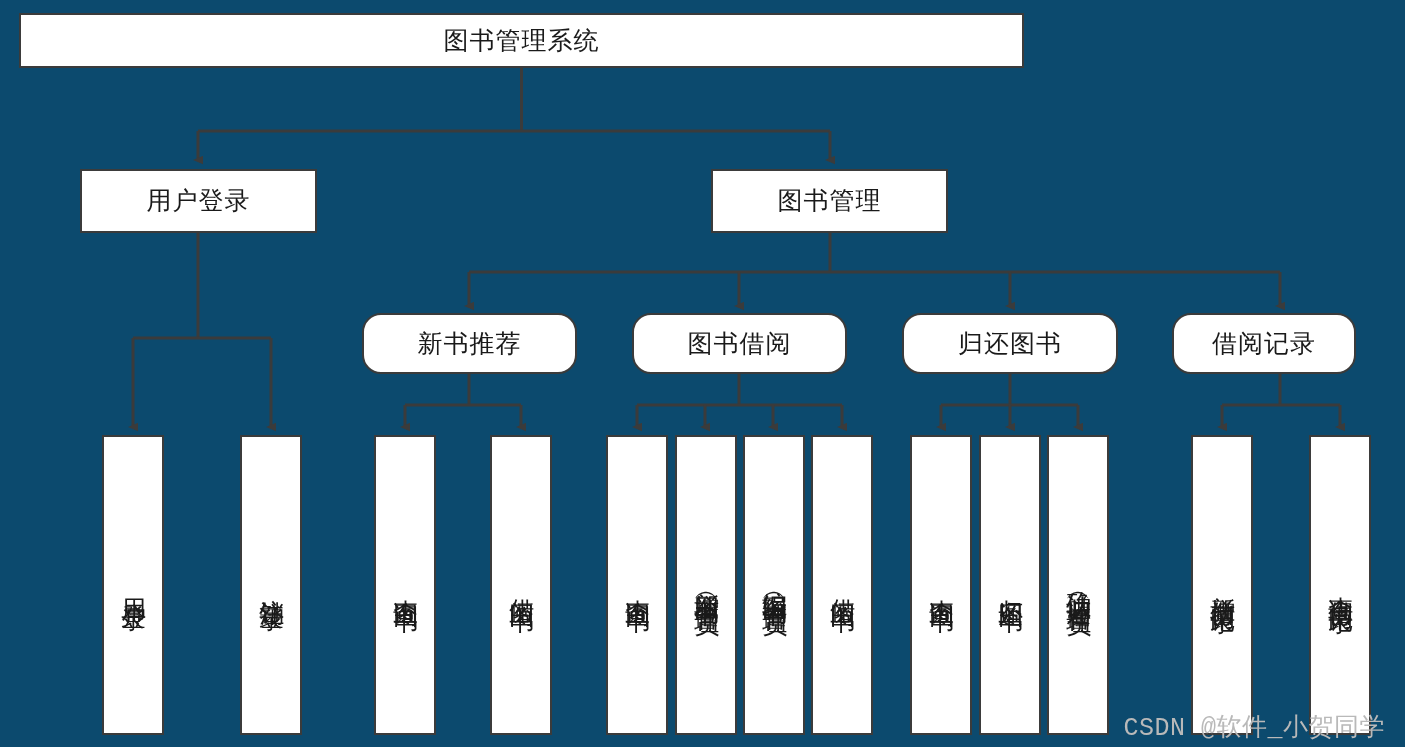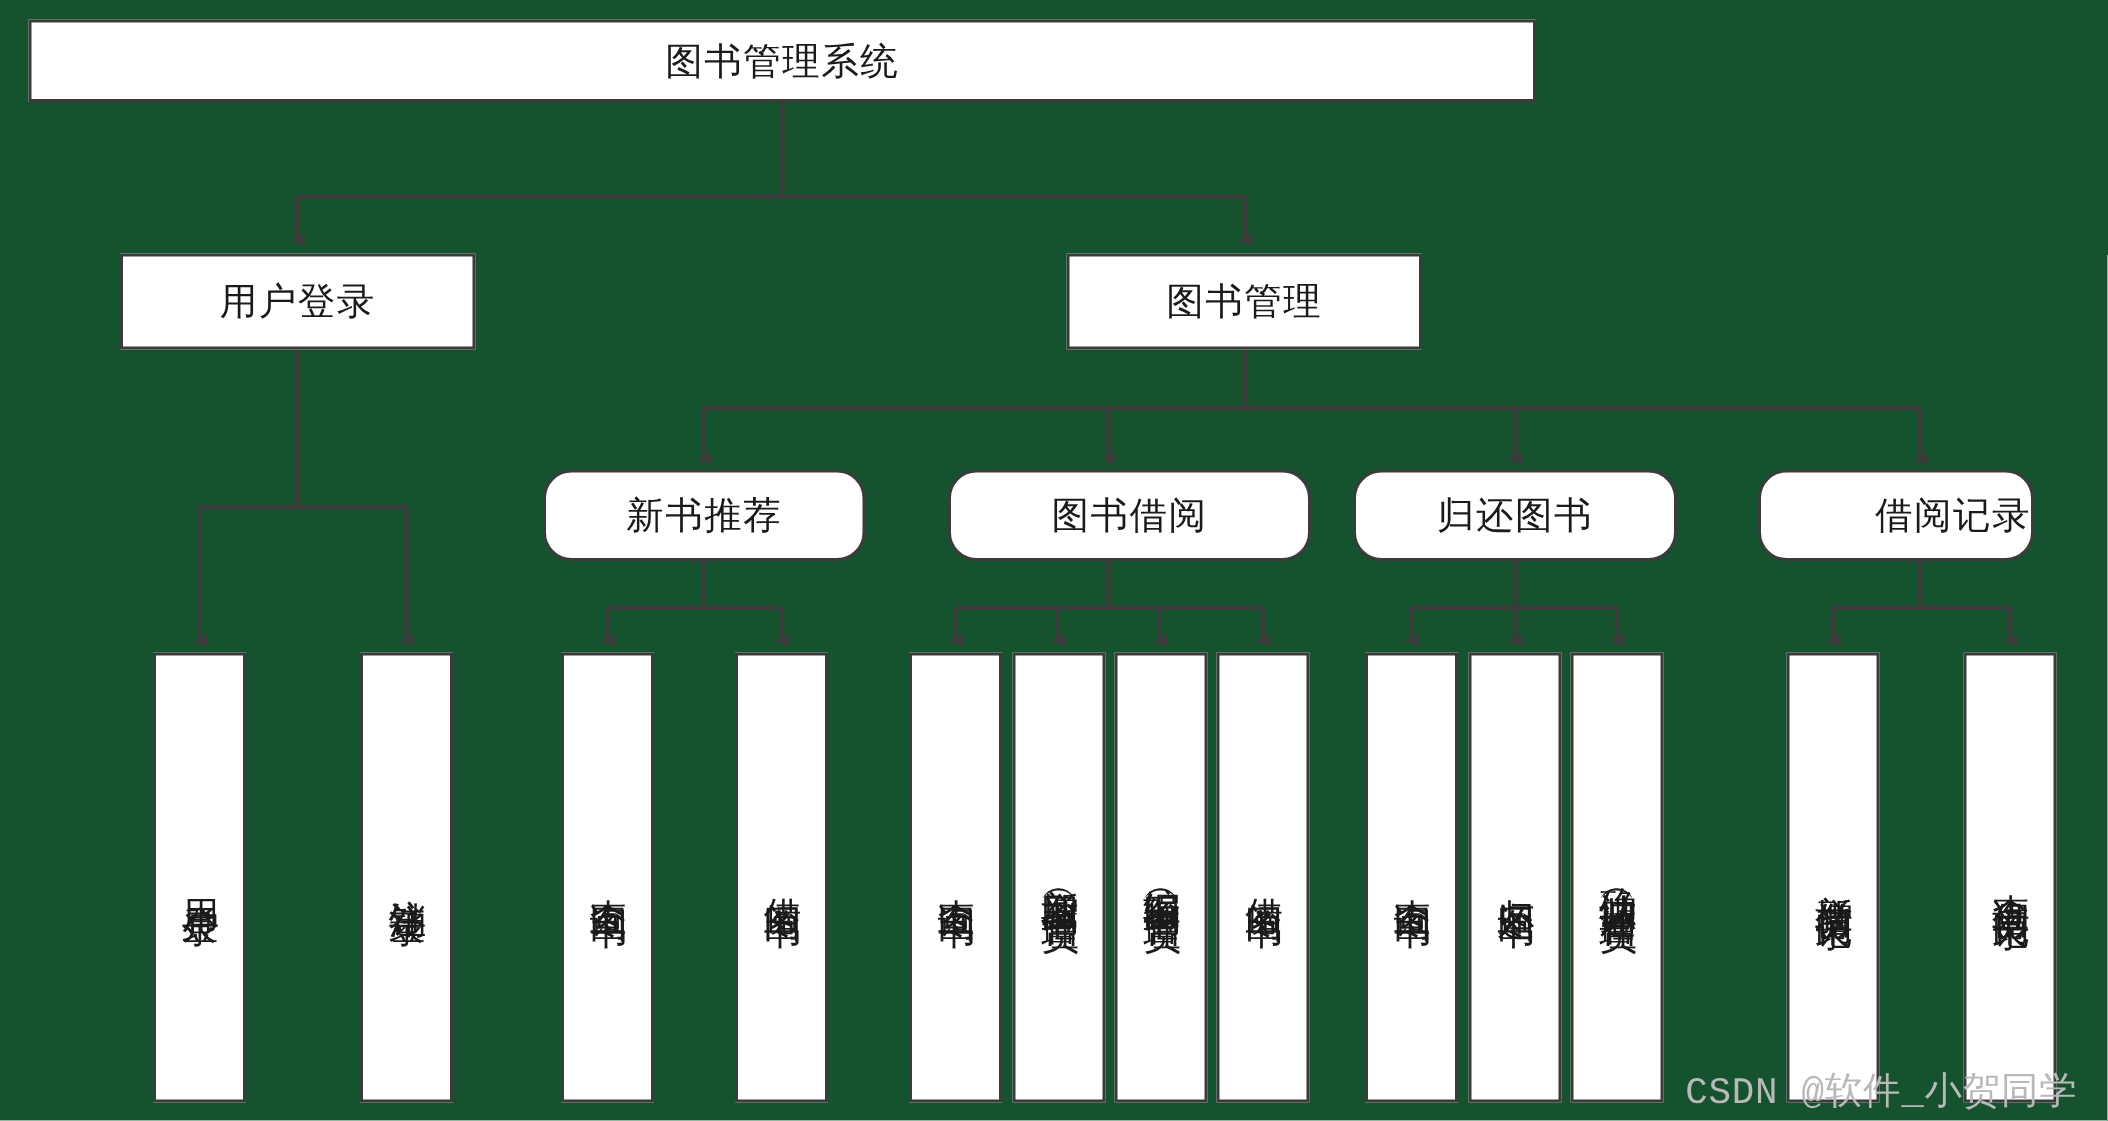--- a/index.html
+++ b/index.html
@@ -8,21 +8,21 @@
     padding: 0;
     background: #ffffff;
   }
   body {
     font-family: "DejaVu Sans", "Liberation Sans", sans-serif;
   }
   #canvas {
     position: relative;
     width: 1405px;
     height: 747px;
-    background: #14532d;
+    background: #0c4a6e;
     overflow: hidden;
   }
   svg.edges {
     position: absolute;
     left: 0;
     top: 0;
     width: 1405px;
     height: 747px;
     pointer-events: none;
   }
@@ -131,27 +131,27 @@
   <div class="node lvl2 h" style="left:80px; top:169px; width:237px; height:64px;">
     <span>用户登录</span>
   </div>
   <div class="node lvl2 h" style="left:711px; top:169px; width:237px; height:64px;">
     <span>图书管理</span>
   </div>
 
   <div class="node lvl3 h" style="left:362px; top:313px; width:215px; height:61px;">
     <span>新书推荐</span>
   </div>
-  <div class="node lvl3 h" style="left:632px; top:313px; width:242px; height:61px;">
+  <div class="node lvl3 h" style="left:632px; top:313px; width:215px; height:61px;">
     <span>图书借阅</span>
   </div>
   <div class="node lvl3 h" style="left:902px; top:313px; width:216px; height:61px;">
     <span>归还图书</span>
   </div>
-  <div class="node lvl3 h" style="left:1172px; top:313px; width:184px; height:61px;justify-content:flex-end;">
+  <div class="node lvl3 h" style="left:1172px; top:313px; width:184px; height:61px;">
     <span>借阅记录</span>
   </div>
 
   <div class="node leaf" style="left:102px; top:435px; width:62px; height:300px;">
     <span class="vtext">用户登录</span>
   </div>
   <div class="node leaf" style="left:240px; top:435px; width:62px; height:300px;">
     <span class="vtext">注销登录</span>
   </div>
 

